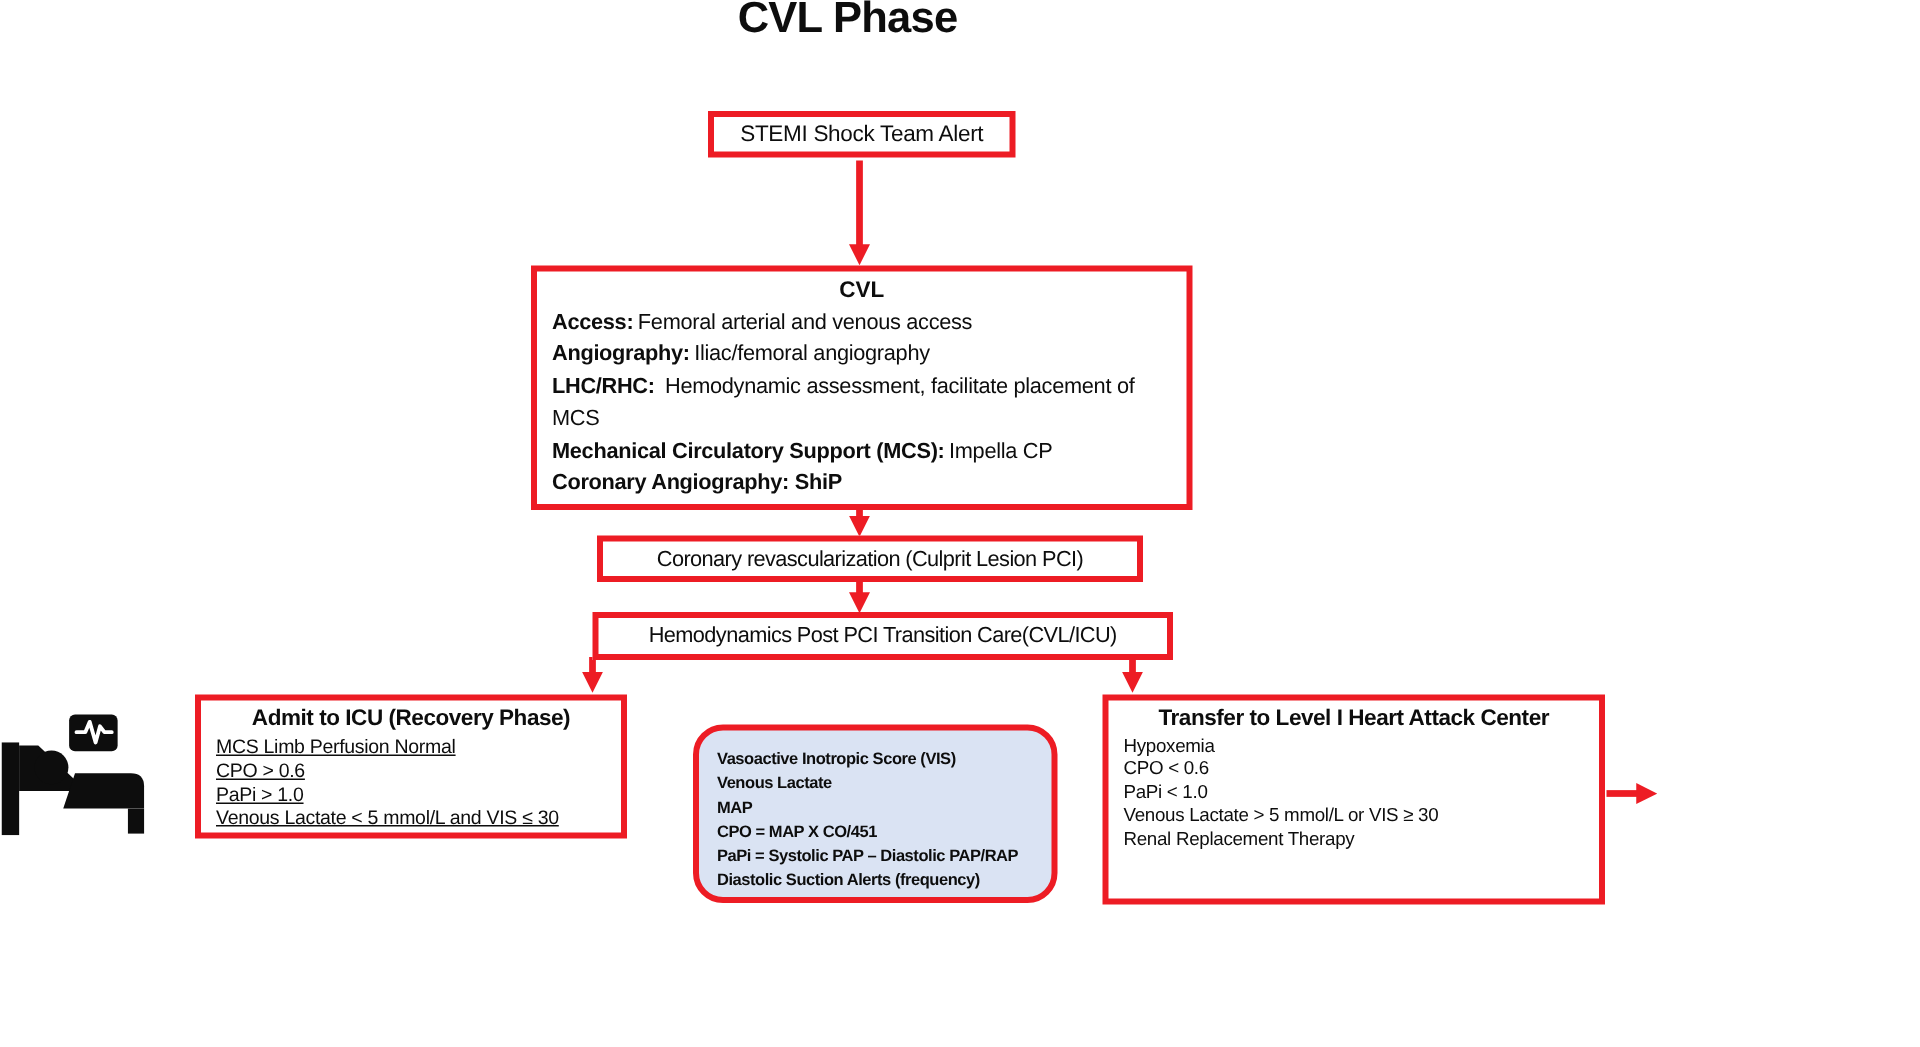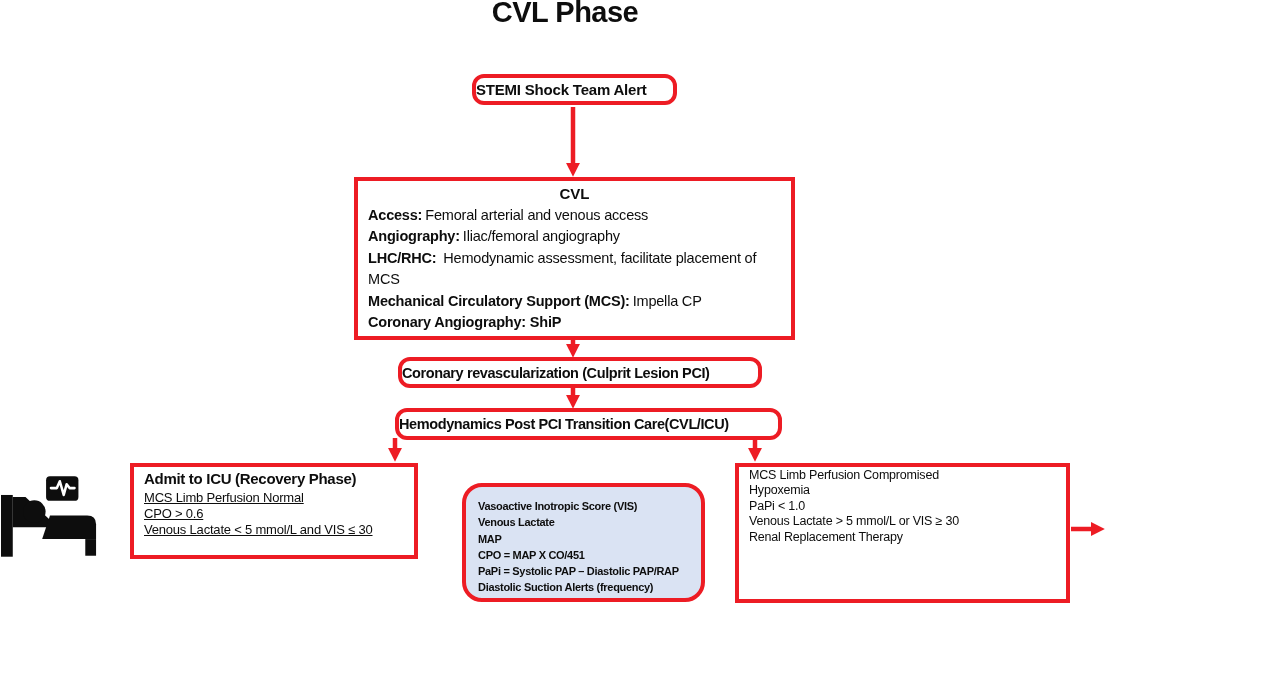--- a/index.html
+++ b/index.html
@@ -6,32 +6,32 @@
     --red:#ed1c24;
     --ink:#0d0d0d;
     --bluefill:#dae3f3;
   }
   *{box-sizing:border-box;margin:0;padding:0;}
   html,body{background:#fff;}
   body{font-family:"Liberation Sans",sans-serif;color:var(--ink);}
   .canvas{position:relative;width:1108px;height:698px;background:#fff;overflow:hidden;}
   .connectors{position:absolute;left:0;top:0;width:1280px;height:698px;z-index:1;}
   .node{position:absolute;background:#fff;border:4px solid var(--red);z-index:2;}
-  .banner{display:flex;align-items:center;justify-content:flex-start;font-weight:bold;white-space:nowrap;border-radius:12px;}
+  .banner{display:flex;align-items:center;justify-content:center;font-weight:normal;white-space:nowrap;}
   .page-title{position:absolute;left:390px;top:-4px;width:350px;text-align:center;
     font-size:29px;font-weight:bold;letter-spacing:-0.5px;z-index:2;}
   .alert-box{left:472px;top:74px;width:205px;height:31px;font-size:15px;letter-spacing:-0.2px;}
   .revasc-box{left:398px;top:357px;width:364px;height:31px;font-size:14.5px;letter-spacing:-0.4px;}
   .hemo-box{left:385px;top:408px;width:387px;height:32px;font-size:14.5px;letter-spacing:-0.4px;margin-left:10px;}
   .cvl-box{left:354px;top:177px;width:441px;height:163px;padding:2px 10px;}
   .cvl-title{text-align:center;font-weight:bold;font-size:15px;line-height:21.5px;}
   .cvl-line{font-size:14.5px;line-height:21.5px;letter-spacing:-0.2px;}
   .cvl-line b{margin-right:3px;}
   .icu-box{left:130px;top:463px;width:288px;height:96px;padding:1px 10px;}
-  .side-title{font-weight:bold;font-size:15px;line-height:22px;letter-spacing:-0.3px;white-space:nowrap;}
+  .side-title{text-align:center;font-weight:bold;font-size:15px;line-height:22px;letter-spacing:-0.3px;white-space:nowrap;}
   .icu-box .body-line{font-size:13px;line-height:15.8px;letter-spacing:-0.2px;white-space:nowrap;text-decoration:underline;}
   .metrics-box{left:462px;top:483px;width:243px;height:119px;border-radius:20px;
     background:var(--bluefill);padding:11px 6px 0 12px;}
   .metrics-box .metric-line{font-weight:bold;font-size:11px;line-height:16.3px;letter-spacing:-0.3px;white-space:nowrap;}
   .transfer-box{left:735px;top:463px;width:335px;height:140px;padding:1px 10px;}
   .transfer-box .body-line{font-size:12.5px;line-height:15.4px;letter-spacing:-0.2px;white-space:nowrap;}
   .icon{position:absolute;z-index:2;}
   .bed-icon{left:1px;top:476px;}
   .ambulance-icon{left:1106px;top:486px;}
   .hospital-icon{left:1192px;top:570px;}
@@ -80,35 +80,37 @@
   </div>
 
   <div class="node banner hemo-box">
     <span>Hemodynamics Post PCI Transition Care(CVL/ICU)</span>
   </div>
 
   <div class="node icu-box">
     <div class="side-title">Admit to ICU (Recovery Phase)</div>
     <div class="body-line">MCS Limb Perfusion Normal</div>
     <div class="body-line">CPO &gt; 0.6</div>
+    <div class="body-line">PaPi &gt; 1.0</div>
     <div class="body-line">Venous Lactate &lt; 5 mmol/L and VIS ≤ 30</div>
   </div>
 
   <div class="node metrics-box">
     <div class="metric-line">Vasoactive Inotropic Score (VIS)</div>
     <div class="metric-line">Venous Lactate</div>
     <div class="metric-line">MAP</div>
     <div class="metric-line">CPO = MAP X CO/451</div>
     <div class="metric-line">PaPi = Systolic PAP – Diastolic PAP/RAP</div>
     <div class="metric-line">Diastolic Suction Alerts (frequency)</div>
   </div>
 
   <div class="node transfer-box">
-    <div class="body-line">MCS Limb Perfusion Compromised</div>
+    <div class="side-title">Transfer to Level I Heart Attack Center</div>
     <div class="body-line">Hypoxemia</div>
+    <div class="body-line">CPO &lt; 0.6</div>
     <div class="body-line">PaPi &lt; 1.0</div>
     <div class="body-line">Venous Lactate &gt; 5 mmol/L or VIS ≥ 30</div>
     <div class="body-line">Renal Replacement Therapy</div>
   </div>
 
   <svg class="icon bed-icon" width="98" height="84" viewBox="0 0 100 85">
     <g fill="#0d0d0d">
       <rect x="46" y="0" width="33" height="25" rx="4"></rect>
       <rect x="0" y="19" width="12" height="63"></rect>
       <polygon points="12,21 25,21 58,52 12,52"></polygon>

